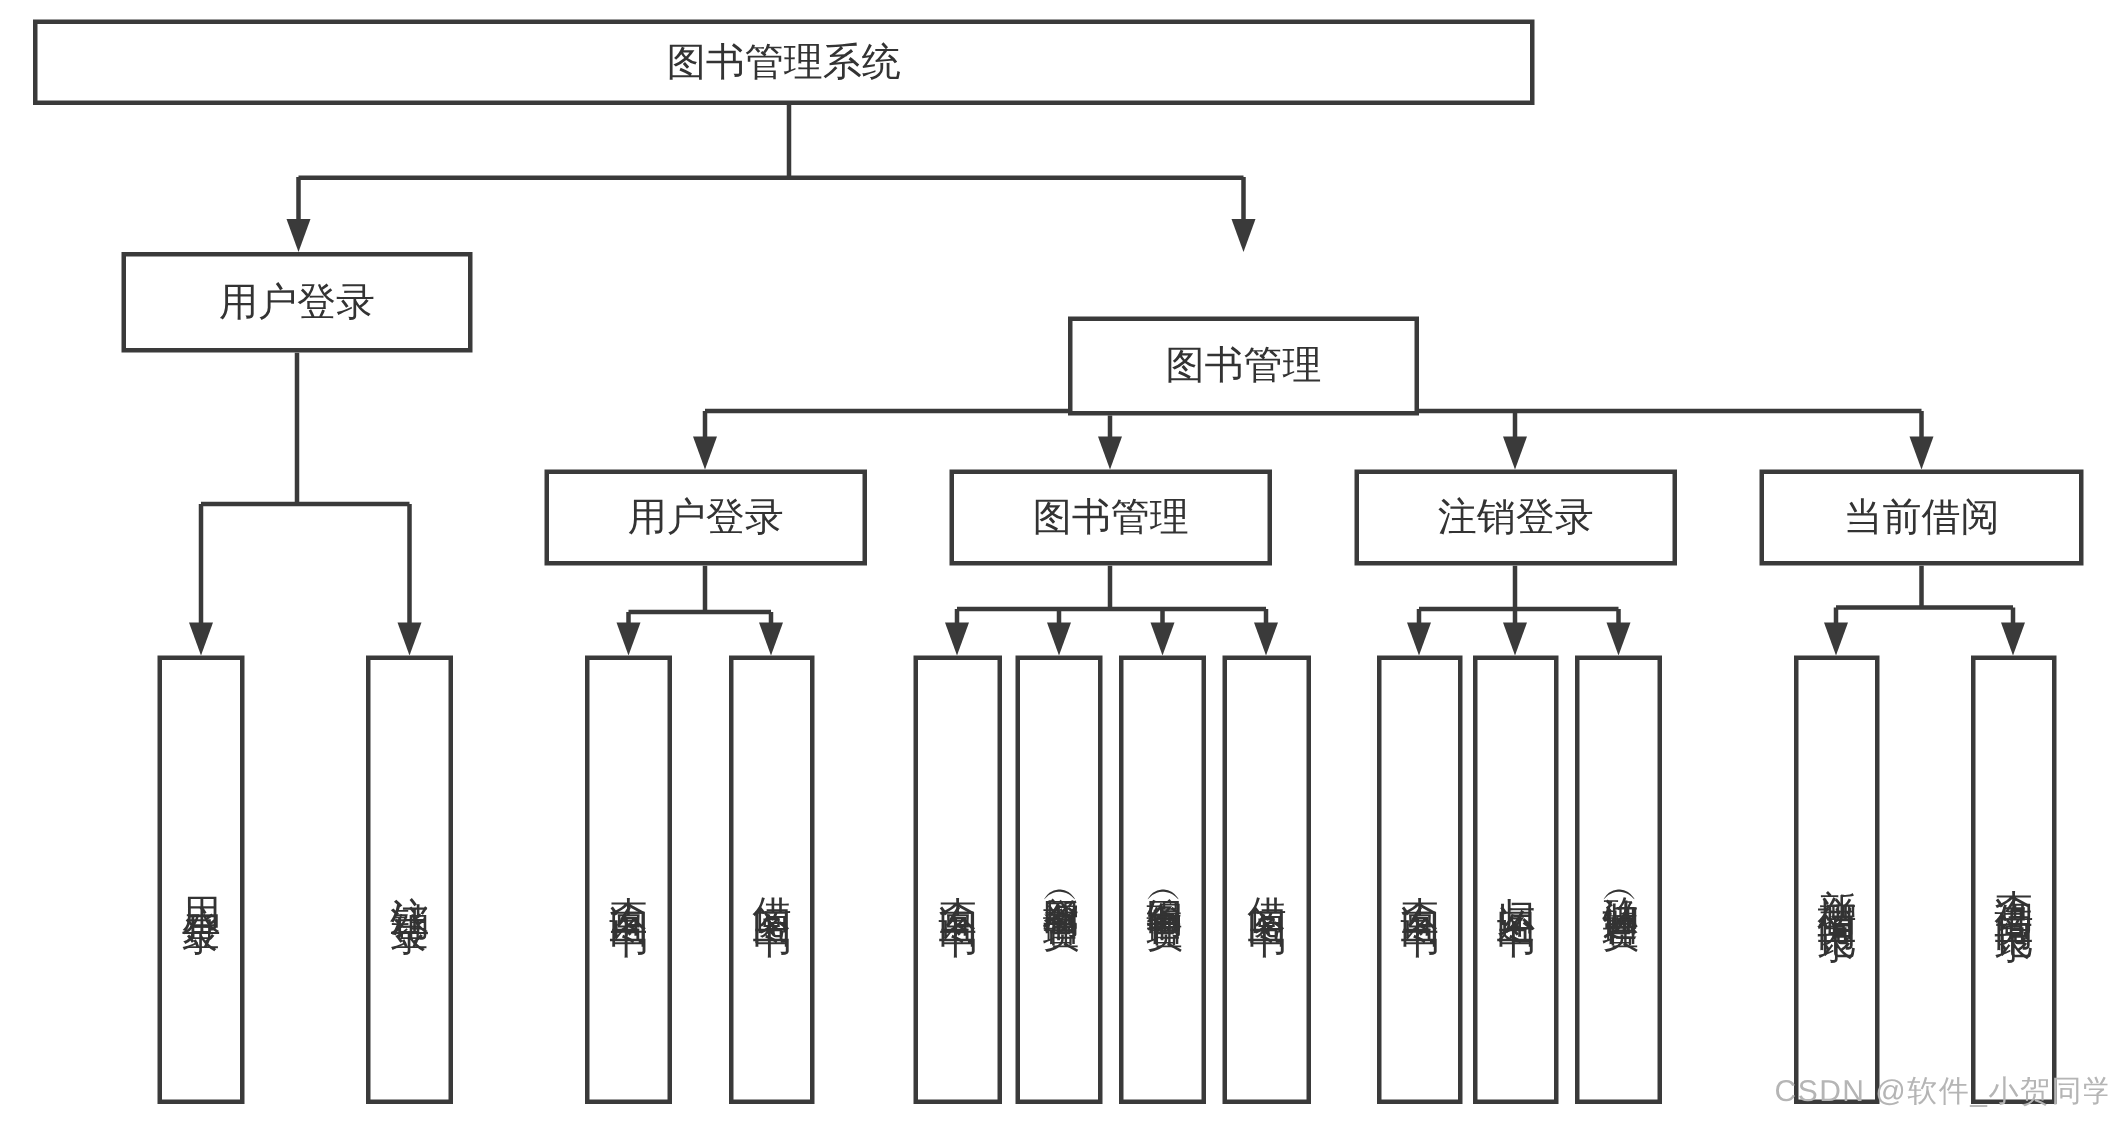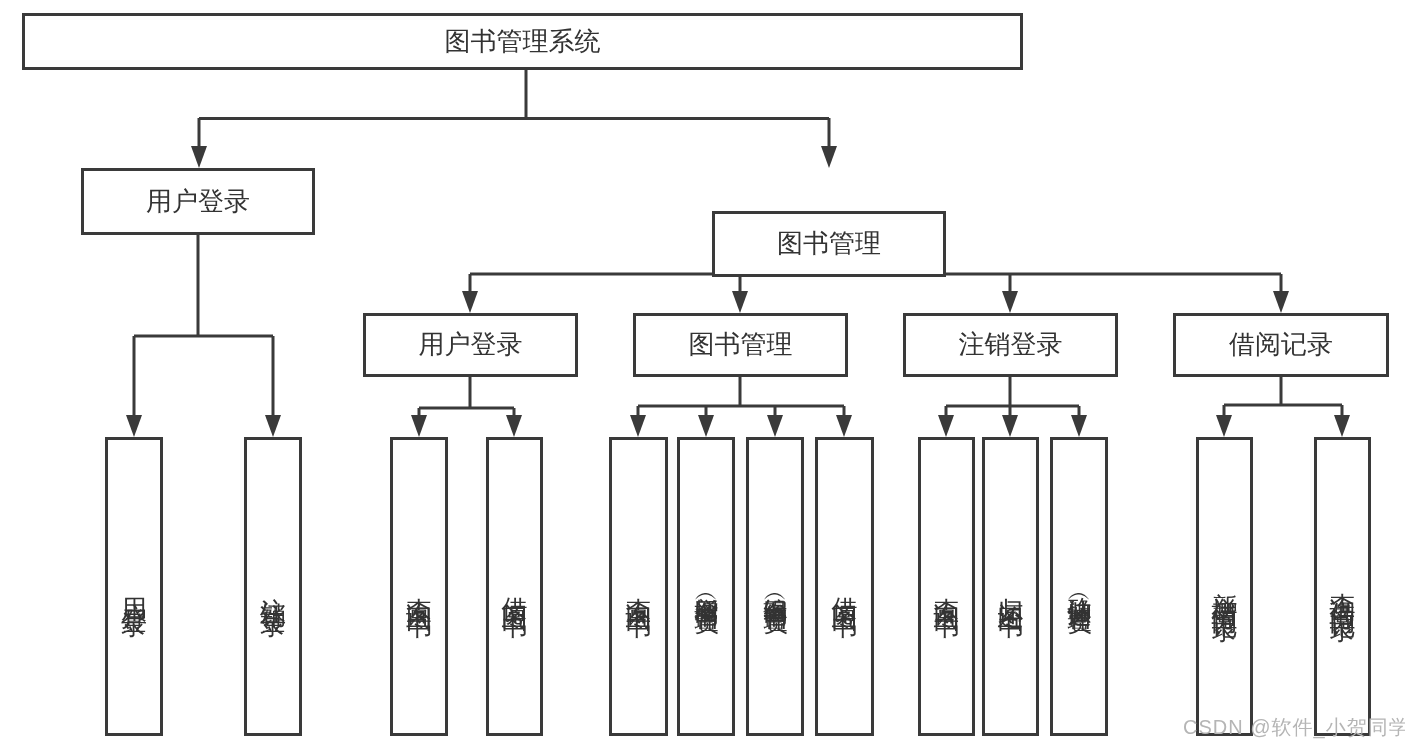--- a/index.html
+++ b/index.html
@@ -132,21 +132,21 @@
   </svg>
 
   <div class="box n-root">图书管理系统</div>
 
   <div class="box n-user-login">用户登录</div>
   <div class="box n-book-mgmt">图书管理</div>
 
   <div class="box n-new-book-rec">用户登录</div>
   <div class="box n-book-borrow">图书管理</div>
   <div class="box n-current-borrow">注销登录</div>
-  <div class="box n-borrow-records">借阅记录</div>
+  <div class="box n-borrow-records">当前借阅</div>
 
   <div class="box vbox n-a1">用户登录</div>
   <div class="box vbox n-a2">注销登录</div>
 
   <div class="box vbox n-b1">查询图书</div>
   <div class="box vbox n-b2">借阅图书</div>
 
   <div class="box vbox n-c1">查询图书</div>
   <div class="box vbox tight n-c2">新增图书（管理员）</div>
   <div class="box vbox tight n-c3">编辑图书（管理员）</div>

